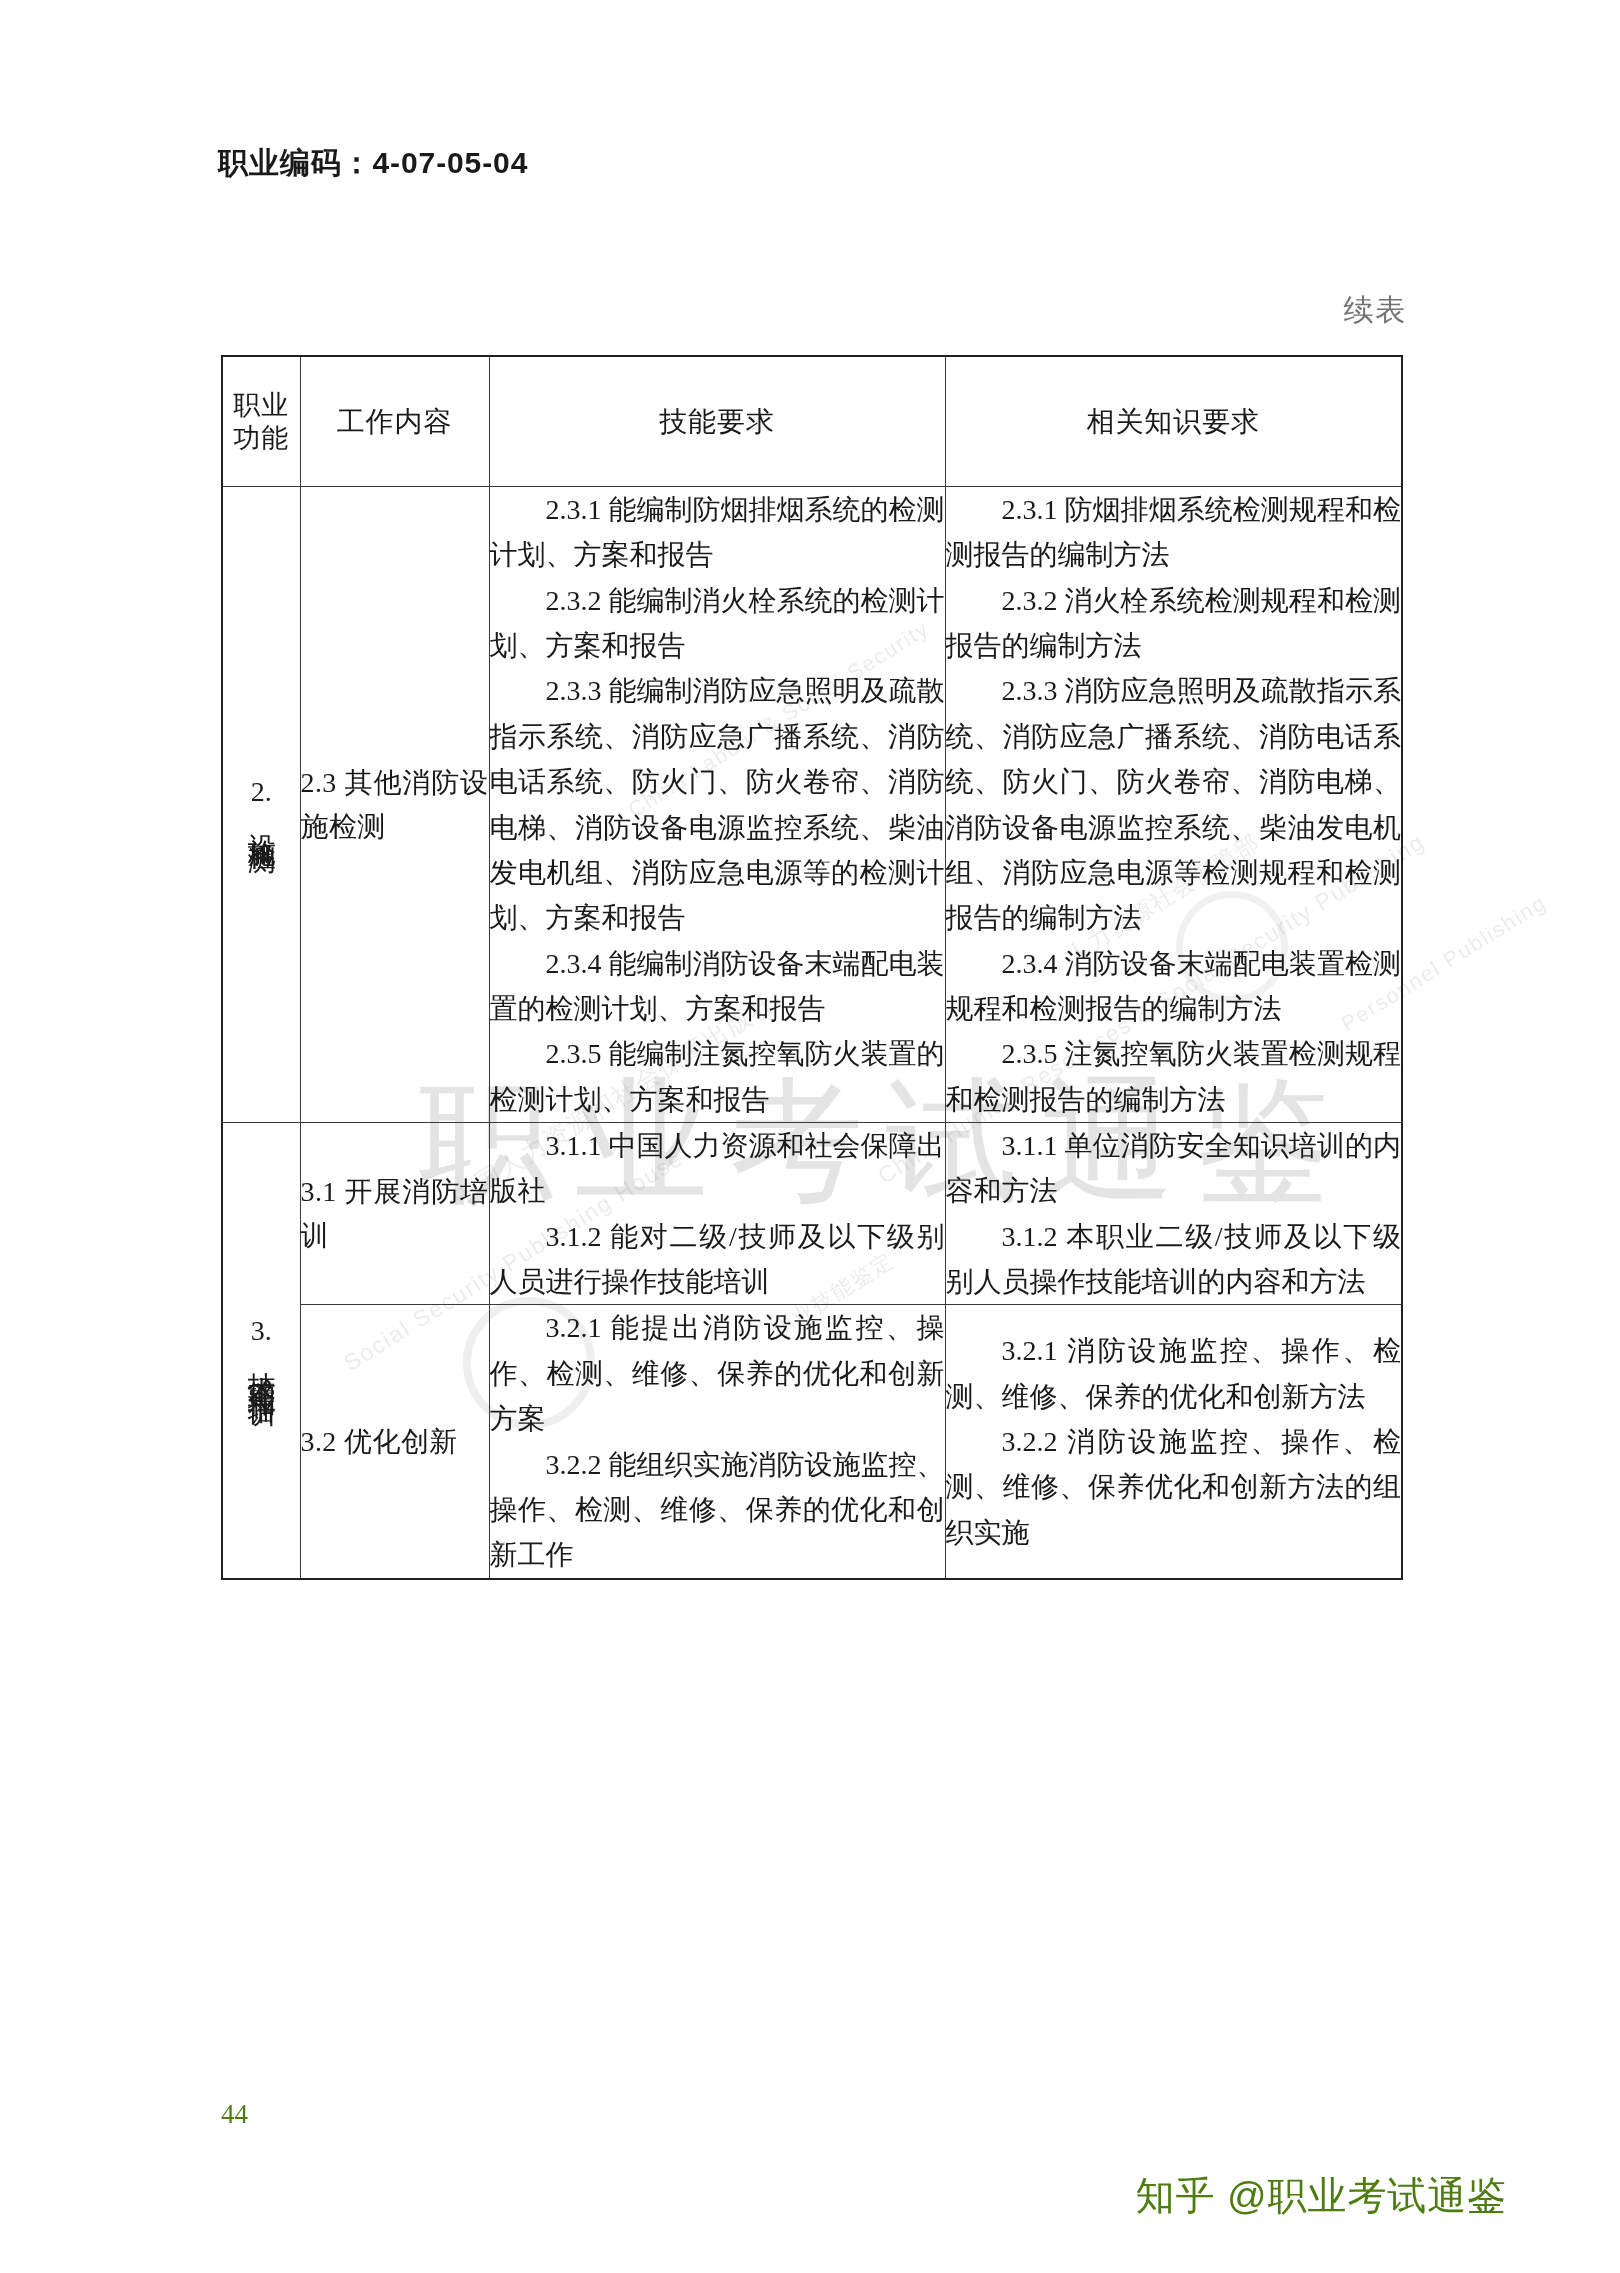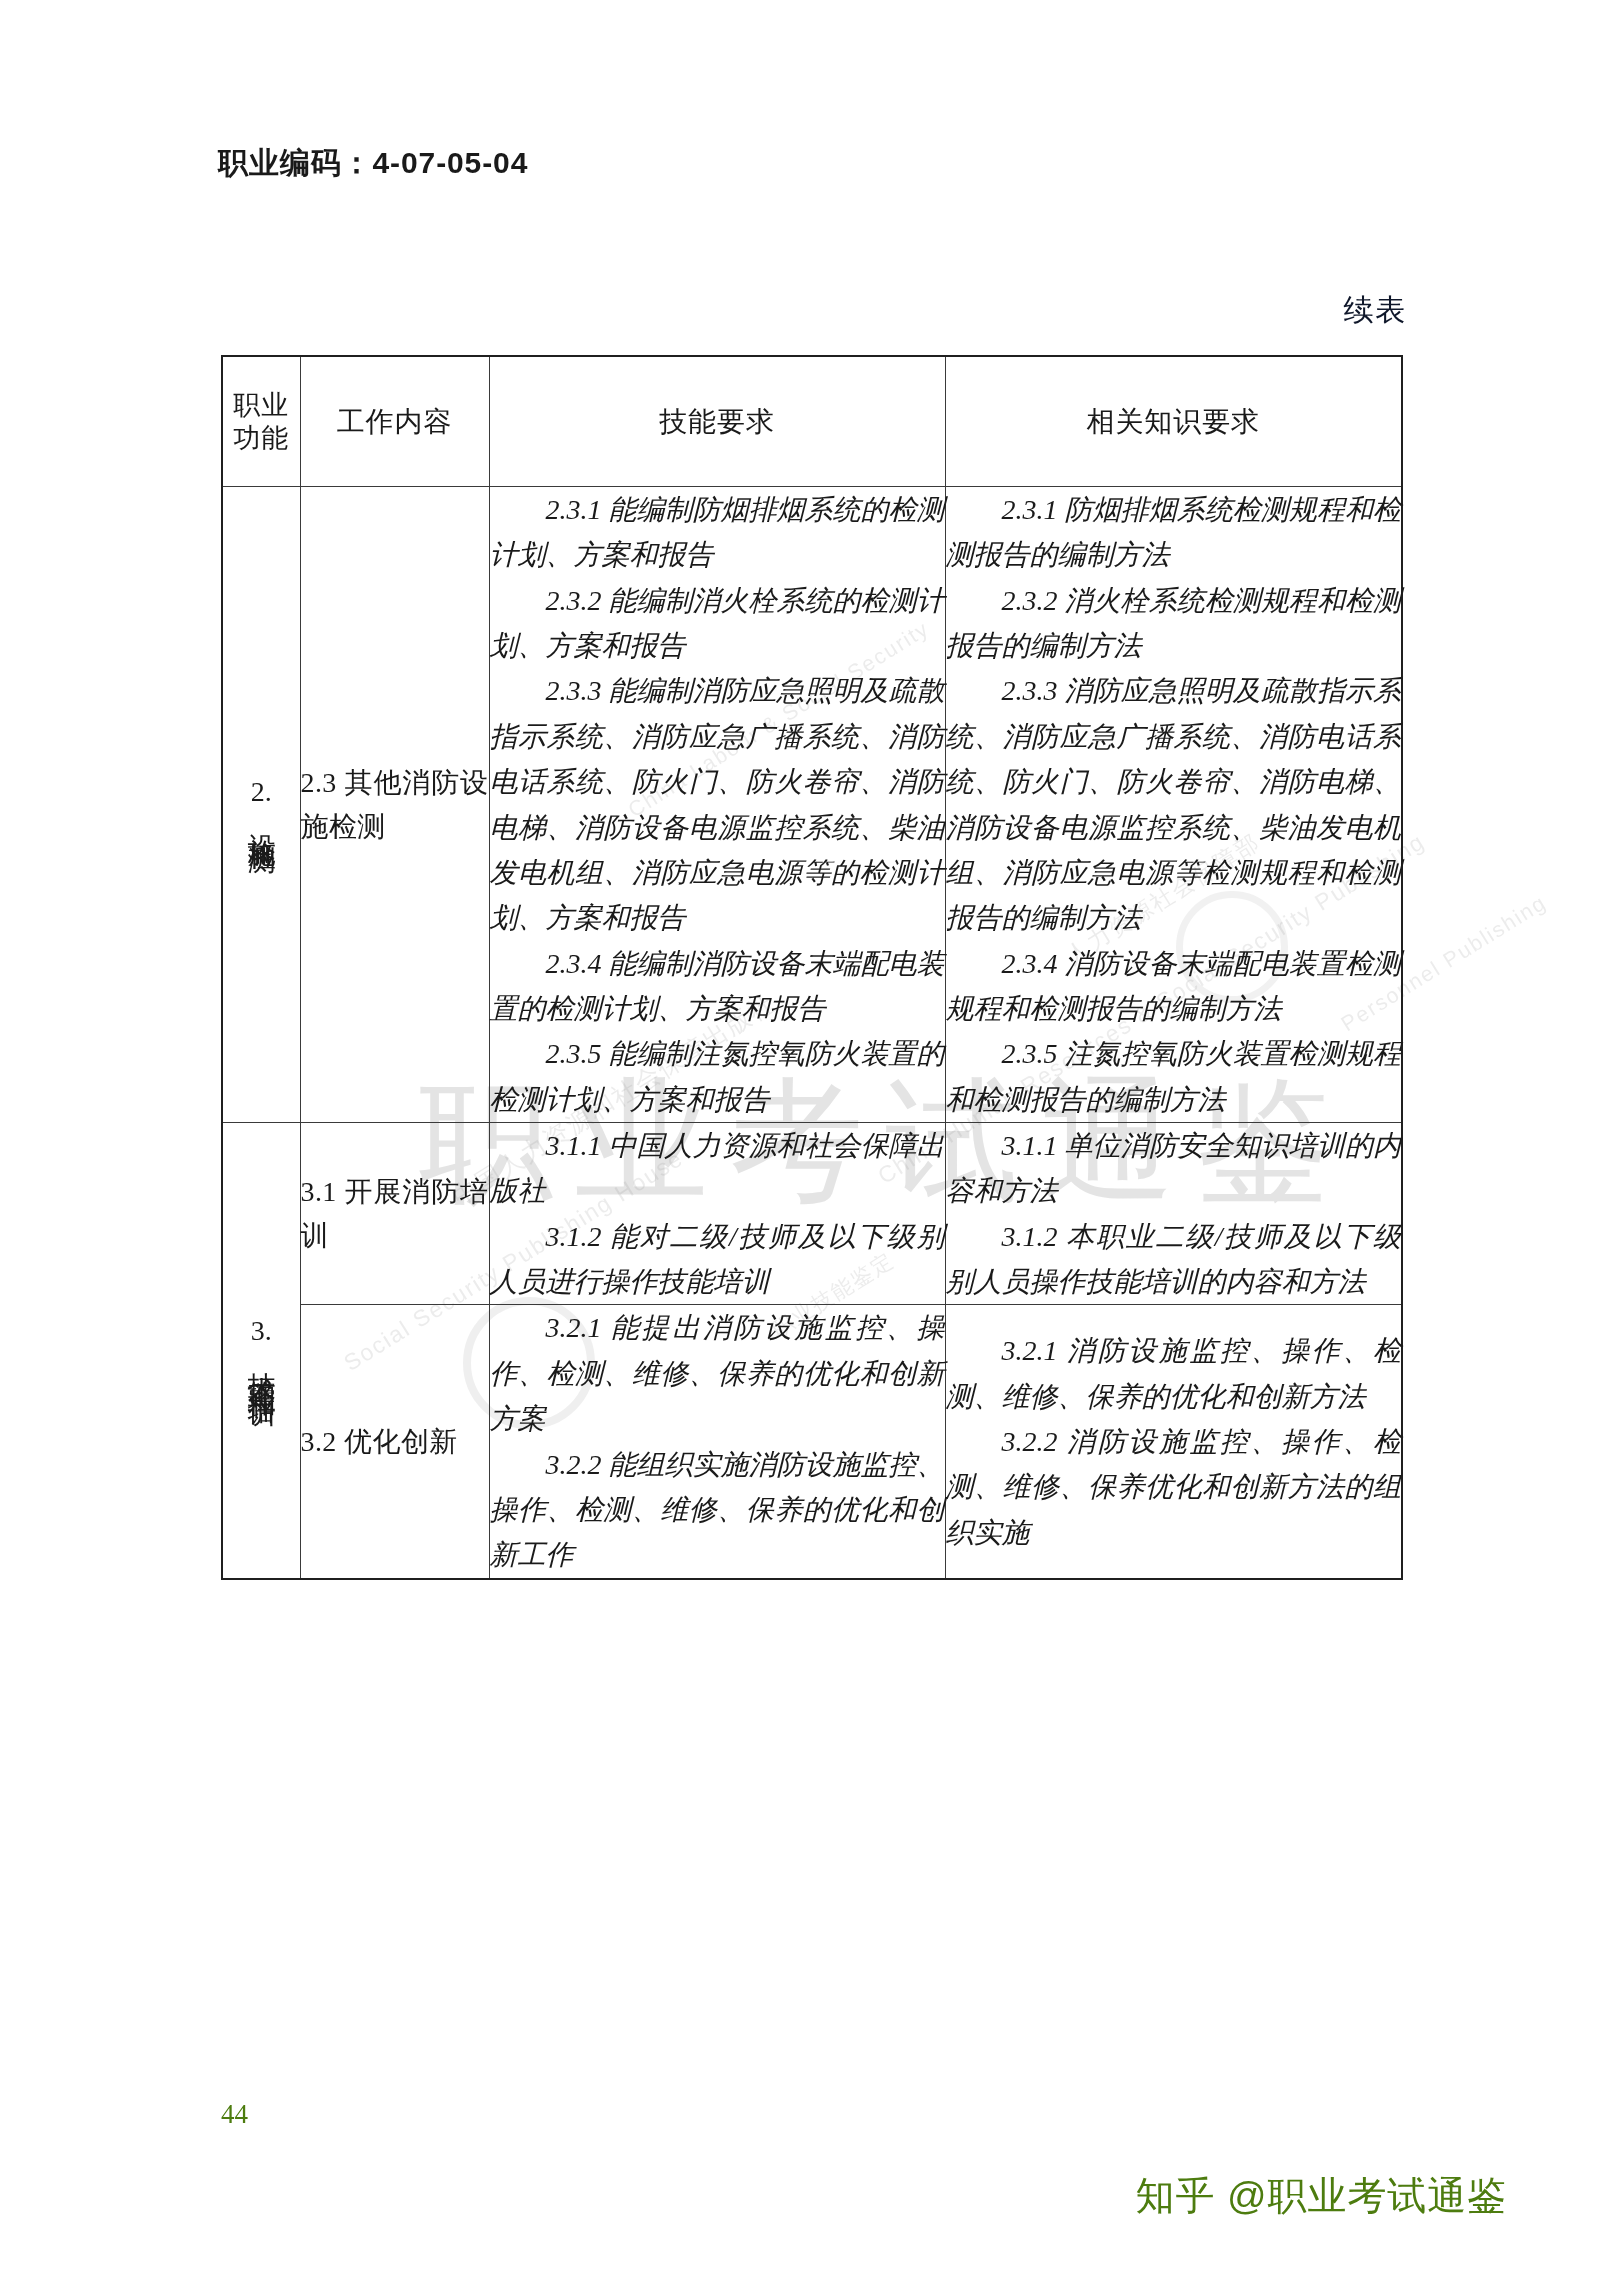--- a/index.html
+++ b/index.html
@@ -86,21 +86,21 @@
     color: #1a1a1a;
     z-index: 3;
     text-align: right;
   }
   .cont-label {
     position: absolute;
     right: 214px;
     top: 290px;
     font-size: 30px;
     letter-spacing: 1.8px;
-    color: #0f172a;
+    color: #737373;
     z-index: 3;
   }
 
   
   .tbl-wrap {
     position: absolute;
     left: 221px;
     top: 355px;
     width: 1181px;
     z-index: 2;
@@ -171,21 +171,20 @@
     line-height: 1.55;
     text-align: justify;
     text-align-last: left;
     letter-spacing: 0.4px;
   }
 
   
   .cnt-cell {
     padding: 14.3px 18px 16px 18px;
     vertical-align: middle;
-    font-style: italic;
   }
   .para {
     font-size: 28px;
     line-height: 1.62;
     text-indent: 2em;
     text-align: justify;
     text-justify: inter-ideograph;
     letter-spacing: 0px;
     margin: 0;
   }

